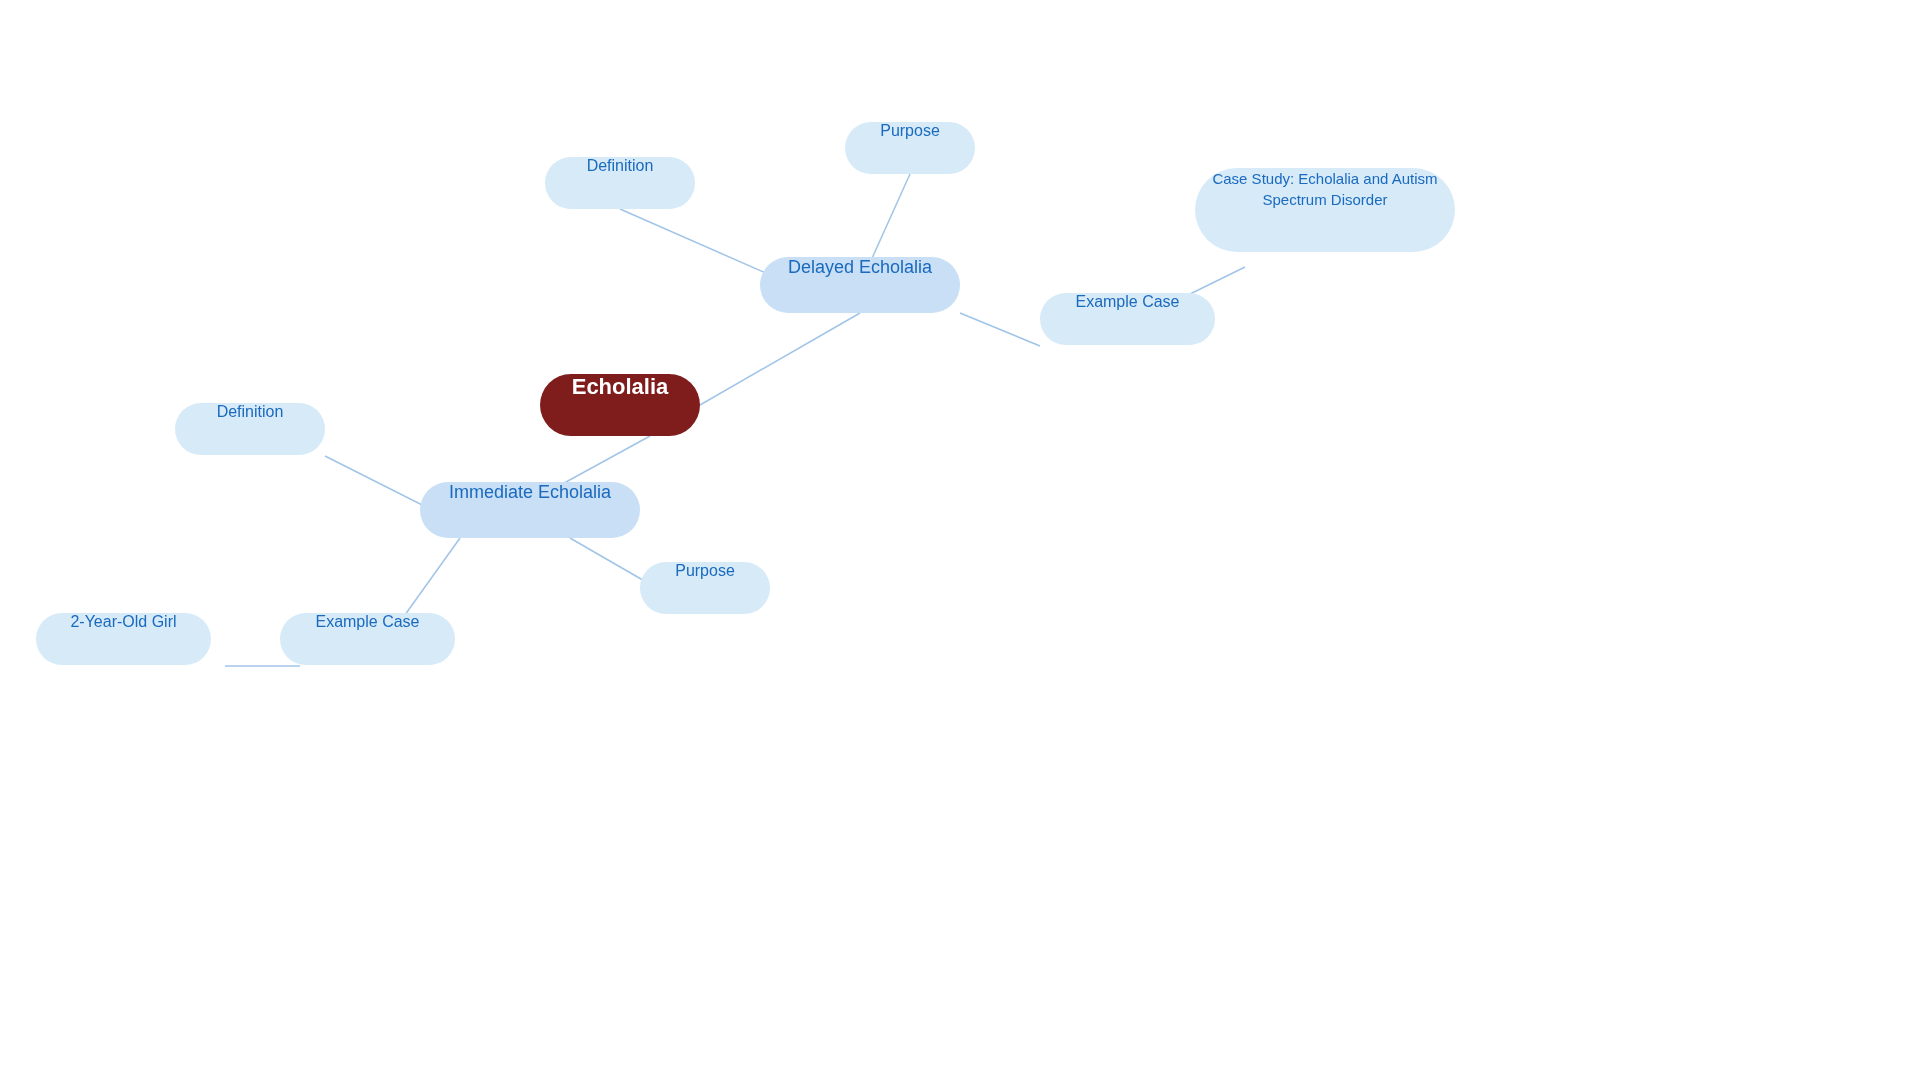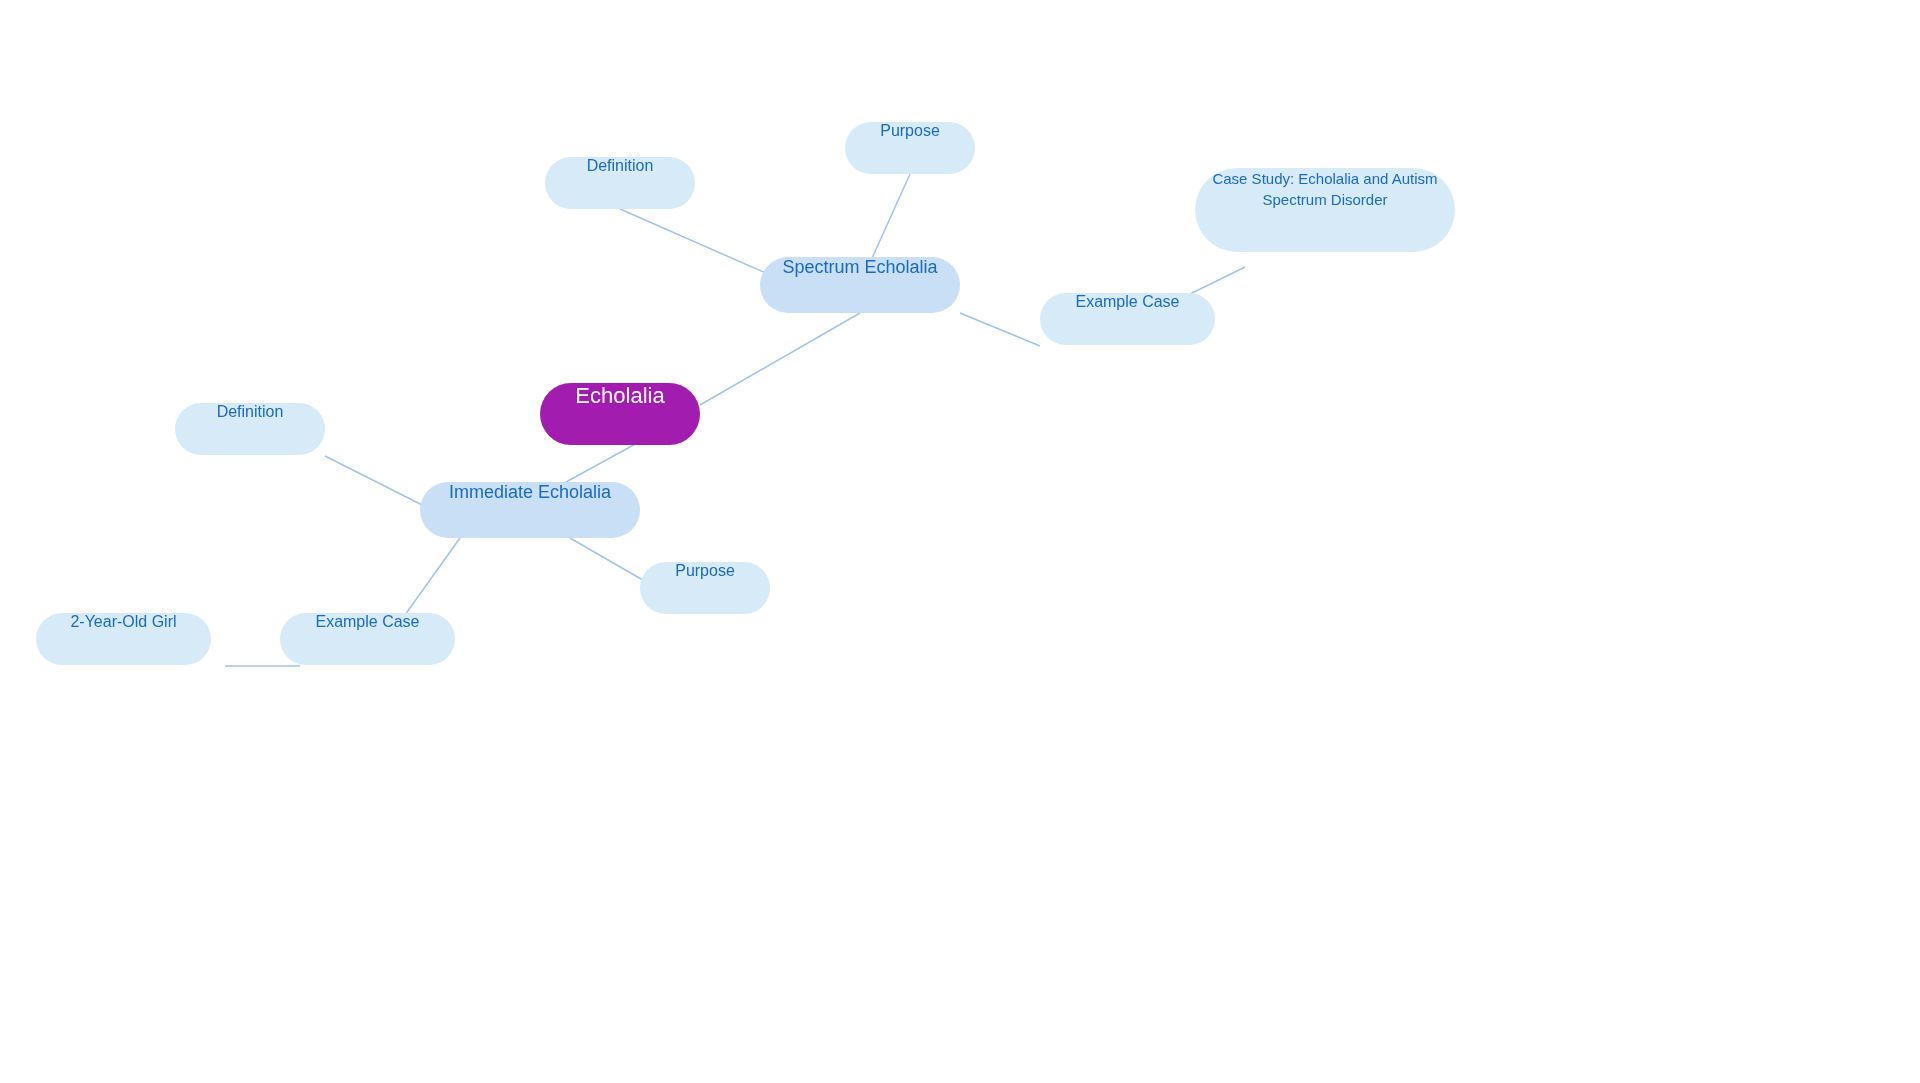--- a/index.html
+++ b/index.html
@@ -22,25 +22,24 @@
       position: absolute;
       display: flex;
       align-items: flex-start;
       justify-content: center;
       text-align: center;
       border-radius: 50px;
       cursor: pointer;
       user-select: none;
     }
     .node-center {
-      background: #a21caf;
+      background: #7f1d1d;
       color: #ffffff;
       font-size: 22px;
-      font-weight: 400;
-      margin-top: 9px;
+      font-weight: 700;
     }
     .node-branch {
       background: #c8dff5;
       color: #1a6abf;
       font-size: 18px;
       font-weight: 400;
     }
     .node-leaf {
       background: #d6eaf8;
       color: #1a6abf;
@@ -72,21 +71,21 @@
   <line x1="300" y1="666" x2="225" y2="666" stroke="#a0c4e8" stroke-width="1.5"></line>
 
   <line x1="570" y1="538" x2="660" y2="590" stroke="#a0c4e8" stroke-width="1.5"></line>
 </svg>
 
 <div class="node node-center" style="left:540px; top:374px; width:160px; height:62px;">
   <span>Echolalia</span>
 </div>
 
 <div class="node node-branch" style="left:760px; top:257px; width:200px; height:56px;">
-  <span>Spectrum Echolalia</span>
+  <span>Delayed Echolalia</span>
 </div>
 
 <div class="node node-leaf" style="left:545px; top:157px; width:150px; height:52px;">
   <span>Definition</span>
 </div>
 
 <div class="node node-leaf" style="left:845px; top:122px; width:130px; height:52px;">
   <span>Purpose</span>
 </div>
 

